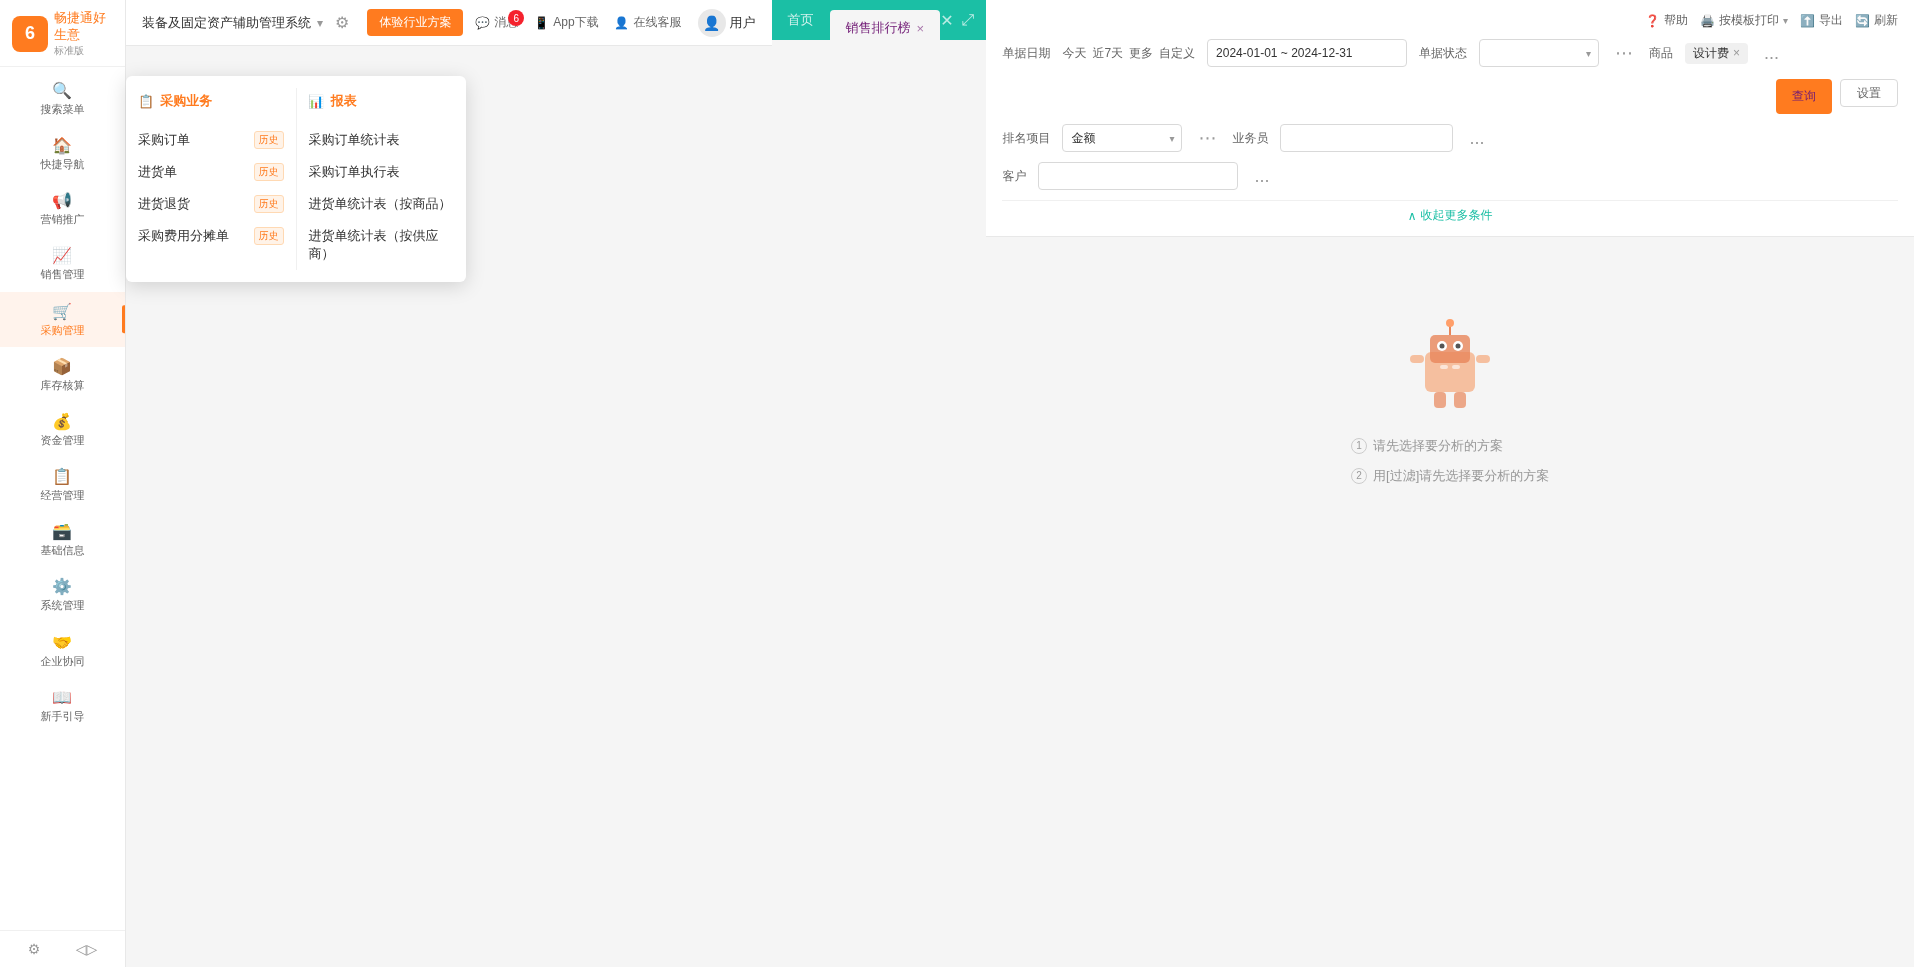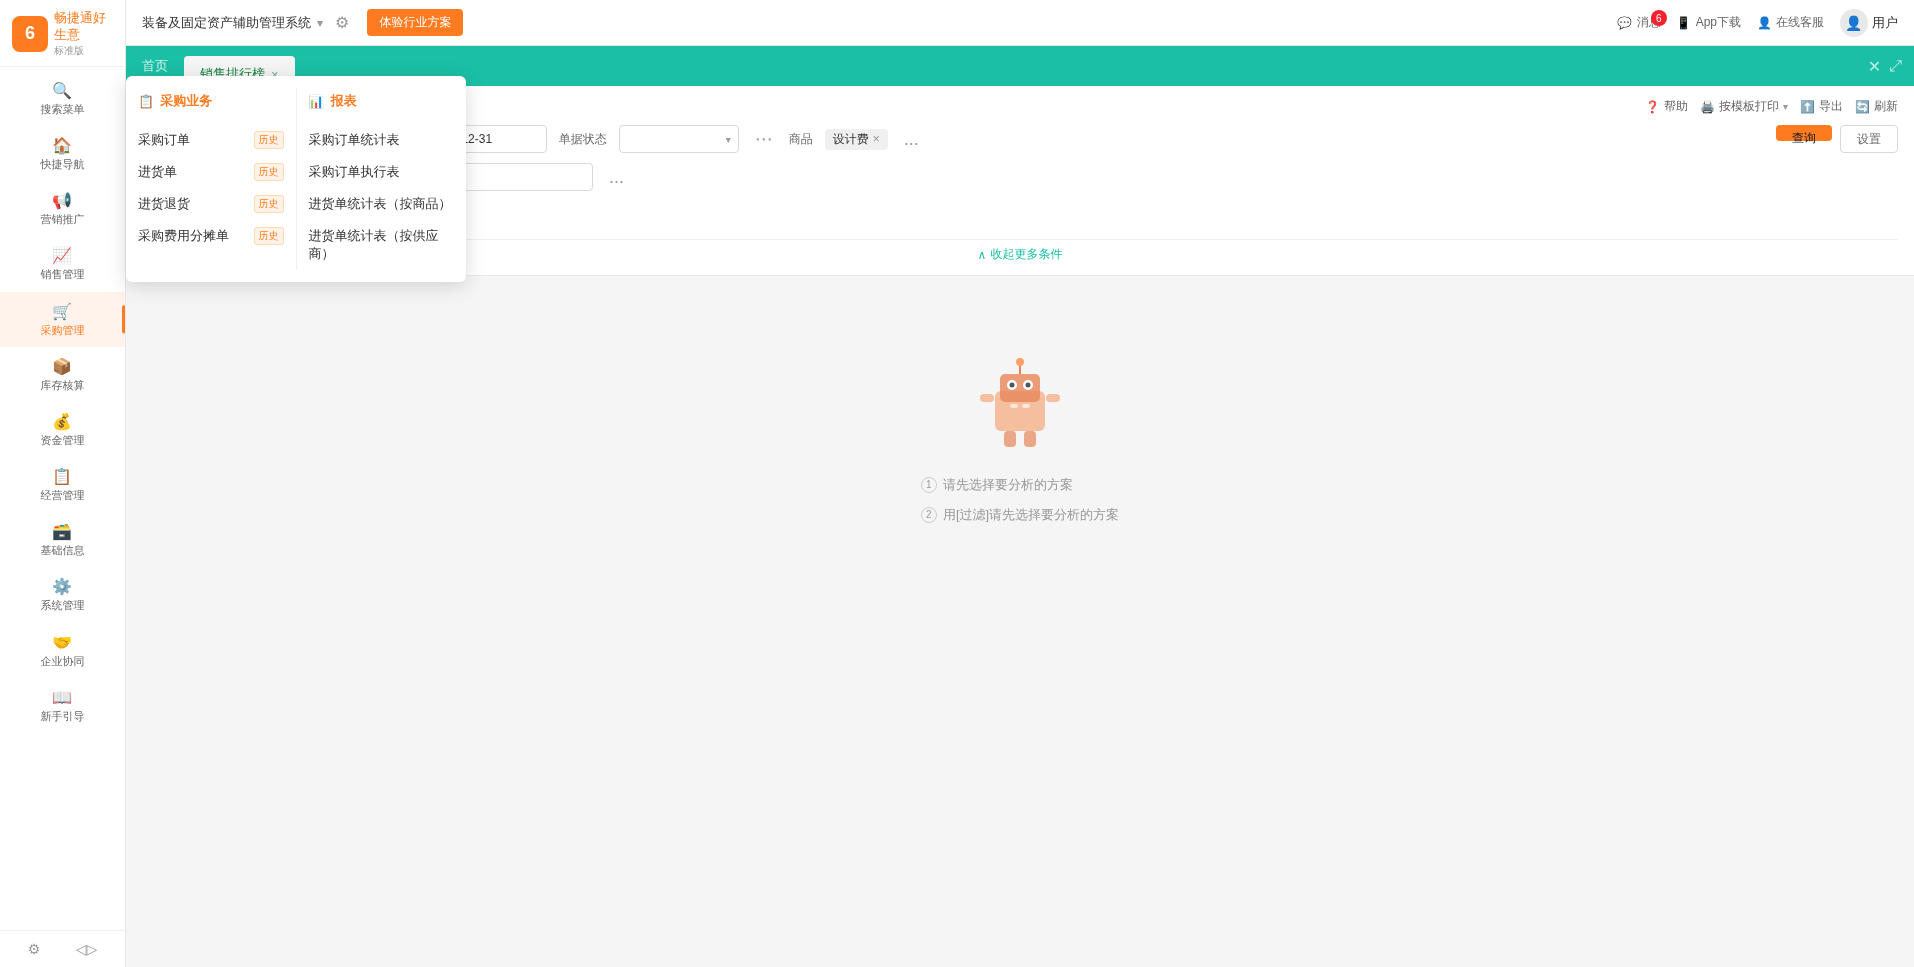--- a/index.html
+++ b/index.html
@@ -18,54 +18,54 @@
     .sidebar-item { display: flex; flex-direction: column; align-items: center; padding: 10px 8px; cursor: pointer; color: #666; transition: all 0.2s; position: relative; }
     .sidebar-item.active { color: #ff7b1f; background: #fff3ec; }
     .sidebar-item.active::right { content: ''; position: absolute; right: 0; top: 50%; transform: translateY(-50%); width: 3px; height: 60%; background: #ff7b1f; border-radius: 2px 0 0 2px; }
     .sidebar-item-icon { font-size: 16px; margin-bottom: 3px; }
     .sidebar-item-label { font-size: 11px; text-align: center; line-height: 1.2; }
     .sidebar-active-bar { position: absolute; right: 0; top: 50%; transform: translateY(-50%); width: 3px; height: 50%; background: #ff7b1f; border-radius: 2px 0 0 2px; }
     .sidebar-footer { padding: 10px; display: flex; justify-content: space-around; border-top: 1px solid #f0f0f0; }
     .sidebar-footer-btn { color: #999; cursor: pointer; font-size: 14px; }
 
     
-    .main-content { flex: 1; display: flex; flex-direction: column; overflow: hidden; }
+    .main-content { flex: 1; display: flex; flex-direction: row; overflow: hidden; }
 
     
     .topbar { height: 46px; background: #fff; border-bottom: 1px solid #e8e8e8; display: flex; align-items: center; padding: 0 16px; gap: 12px; }
     .topbar-system-name { display: flex; align-items: center; gap: 6px; }
     .topbar-industry-btn { background: #ff7b1f; color: white; border: none; border-radius: 4px; padding: 5px 12px; cursor: pointer; font-size: 12px; margin-left: 6px; }
     .topbar-right { display: flex; align-items: center; gap: 16px; margin-left: auto; }
     .topbar-right-item { display: flex; align-items: center; gap: 4px; cursor: pointer; color: #666; font-size: 12px; }
     .topbar-notification { position: relative; }
     .notification-badge { position: absolute; top: -4px; right: -6px; background: #f5222d; color: white; border-radius: 50%; width: 16px; height: 16px; font-size: 10px; display: flex; align-items: center; justify-content: center; }
     .topbar-user { display: flex; align-items: center; gap: 4px; }
     .user-avatar { width: 28px; height: 28px; background: #e8e8e8; border-radius: 50%; display: flex; align-items: center; justify-content: center; color: #999; font-size: 14px; }
 
     
     .tab-bar { height: 40px; background: #1bbfa5; display: flex; align-items: center; padding: 0 0 0 0; }
     .tab-item { padding: 0 16px; height: 40px; display: flex; align-items: center; cursor: pointer; color: rgba(255,255,255,0.8); font-size: 13px; position: relative; }
-    .tab-item.active { background: #f5f5f5; color: #15803d; border-radius: 4px 4px 0 0; margin-top: 16px; height: 36px; text-decoration: underline; }
+    .tab-item.active { background: #f5f5f5; color: #701a75; border-radius: 4px 4px 0 0; margin-top: 16px; height: 36px; }
     .tab-item .tab-close { margin-left: 6px; opacity: 0.6; }
     .tab-bar-spacer { flex: 1; }
     .tab-bar-actions { display: flex; align-items: center; gap: 8px; padding-right: 12px; color: rgba(255,255,255,0.8); font-size: 16px; cursor: pointer; }
 
     
     .content-area { flex: 1; background: #f5f5f5; overflow: auto; position: relative; }
 
     
     .filter-bar { background: #fff; padding: 12px 16px; border-bottom: 1px solid #e8e8e8; }
     .filter-row { display: flex; align-items: center; gap: 12px; margin-bottom: 10px; flex-wrap: wrap; }
     .filter-row:last-child { margin-bottom: 0; }
     .filter-label { color: #666; font-size: 12px; white-space: nowrap; }
     .filter-input { border: 1px solid #d9d9d9; border-radius: 4px; padding: 4px 8px; font-size: 12px; color: #333; background: #fff; min-width: 160px; height: 28px; }
     .filter-select { border: 1px solid #d9d9d9; border-radius: 4px; padding: 4px 24px 4px 8px; font-size: 12px; color: #333; background: #fff; min-width: 120px; height: 28px; appearance: none; }
     .filter-tag { background: #f0f0f0; border-radius: 4px; padding: 2px 8px; font-size: 12px; display: flex; align-items: center; gap: 4px; }
     .filter-tag-close { cursor: pointer; color: #999; }
-    .btn-query { background: #ff7b1f; color: #0f172a; border: none; border-radius: 4px; padding: 5px 16px; cursor: pointer; font-size: 12px; height: 16px; }
+    .btn-query { background: #ff7b1f; color: #701a75; border: none; border-radius: 4px; padding: 5px 16px; cursor: pointer; font-size: 12px; height: 35px; }
     .btn-settings { border: 1px solid #d9d9d9; background: #fff; color: #666; border-radius: 4px; padding: 5px 16px; cursor: pointer; font-size: 12px; height: 28px; }
     .toolbar-btn { color: #666; font-size: 12px; cursor: pointer; display: flex; align-items: center; gap: 4px; }
     .collapse-btn { color: #1bbfa5; font-size: 12px; cursor: pointer; display: flex; align-items: center; gap: 4px; }
 
     
     .empty-state { display: flex; flex-direction: column; align-items: center; justify-content: center; padding: 80px 0; }
     .empty-state-icon { width: 120px; height: 100px; margin-bottom: 16px; }
     .empty-hint { color: #999; font-size: 13px; line-height: 2; text-align: left; }
     .empty-hint-step { display: flex; align-items: center; gap: 6px; }
     .step-num { width: 16px; height: 16px; border: 1px solid #ccc; border-radius: 50%; display: flex; align-items: center; justify-content: center; font-size: 10px; color: #999; }

